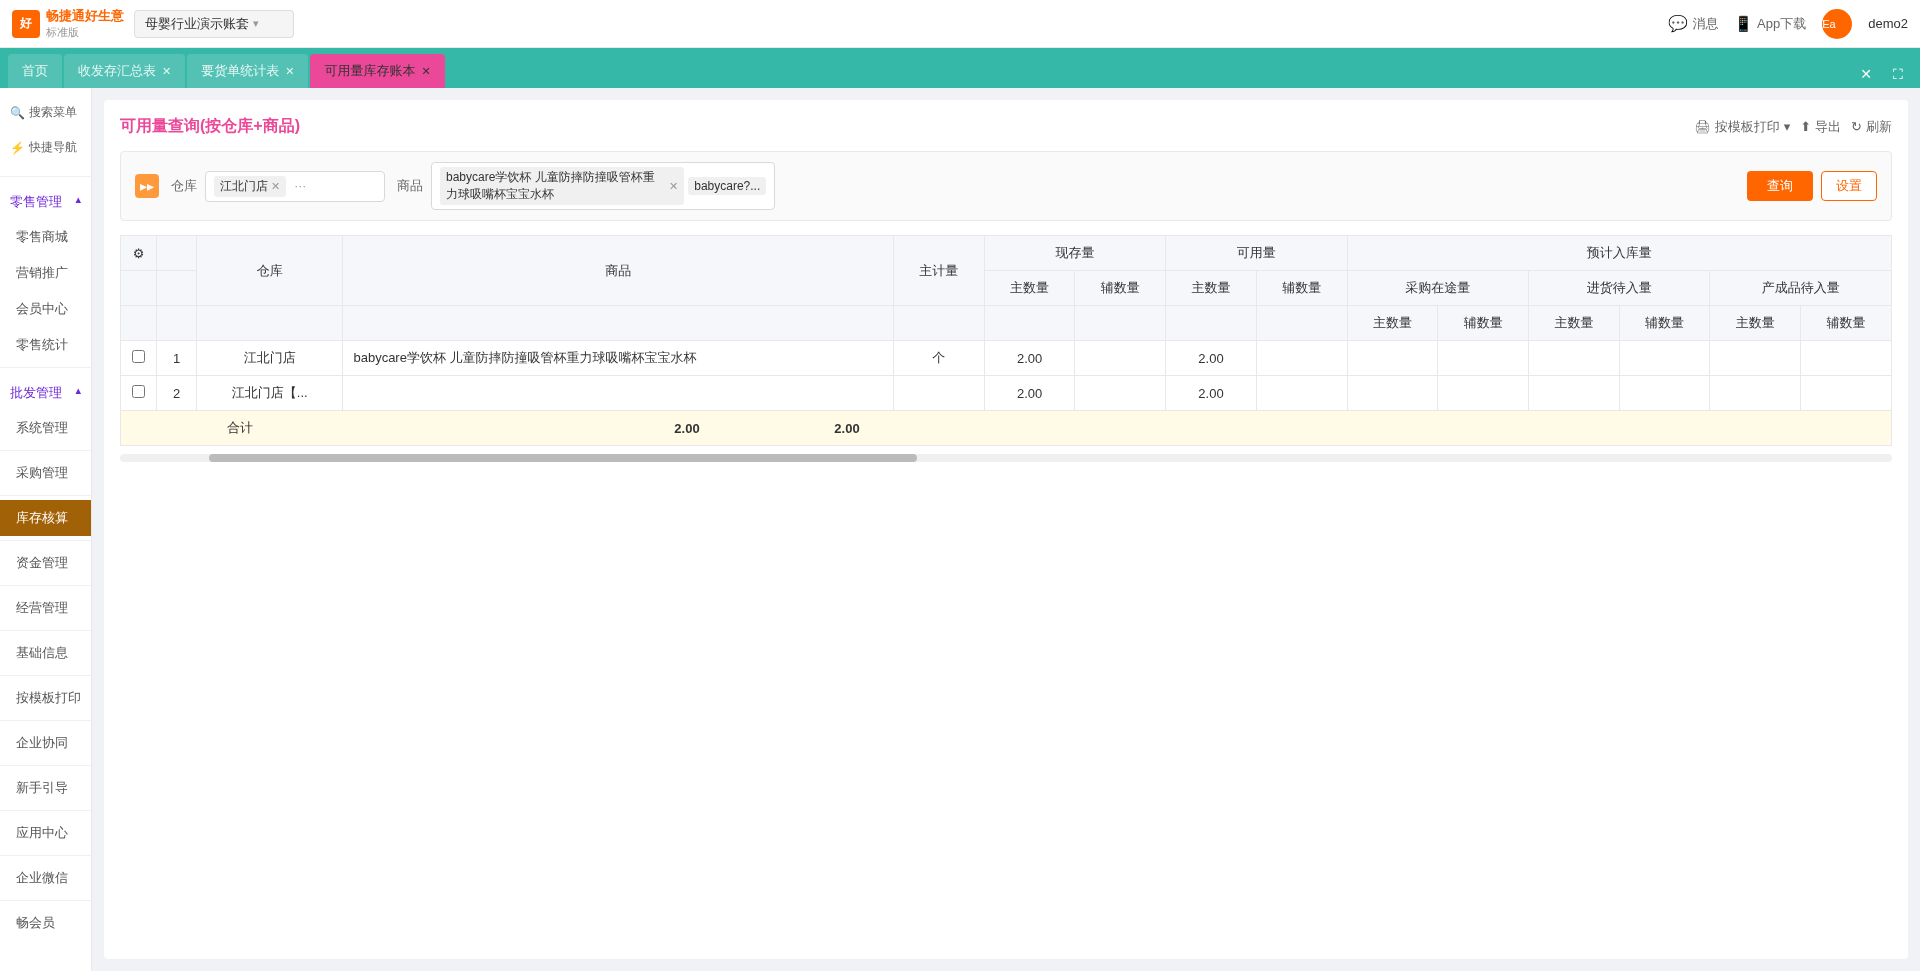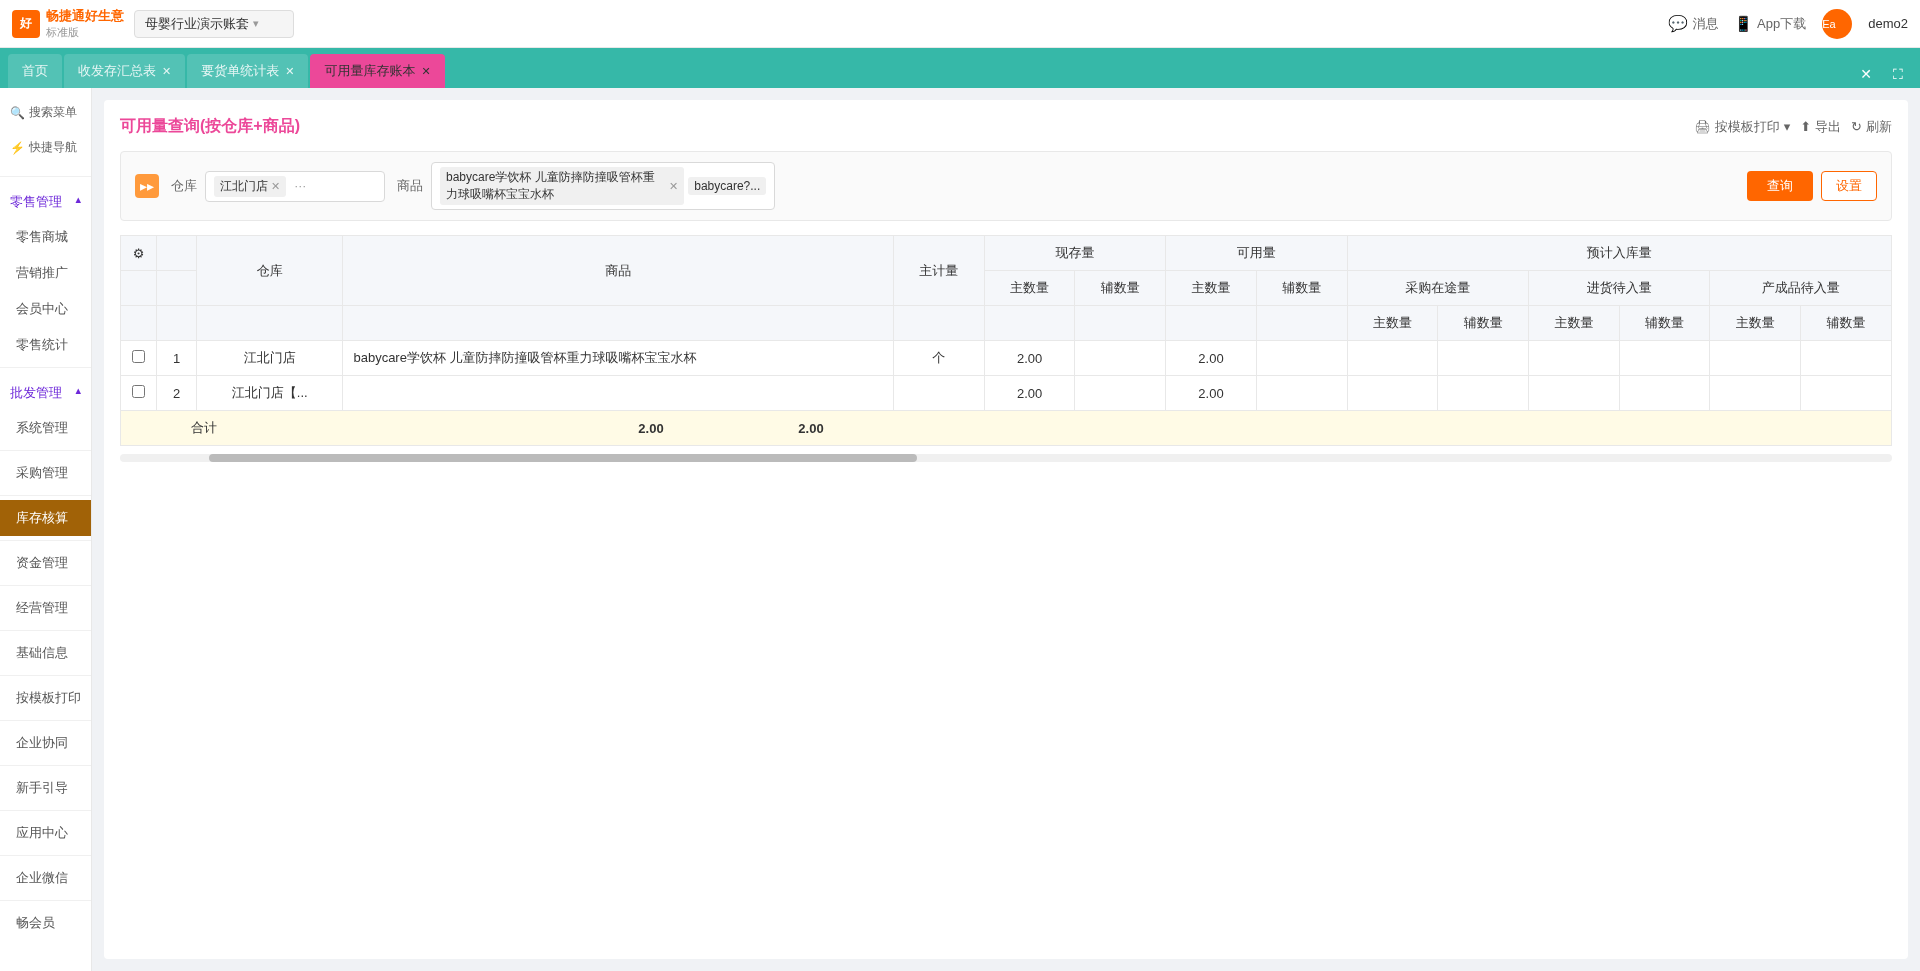--- a/index.html
+++ b/index.html
@@ -409,21 +409,21 @@
       <td></td>
       <td></td>
       <td></td>
       <td></td>
       <td></td>
     </tr>
             </tbody>
         </table>
 
         <div class="table-footer">
-          <span class="footer-label" style="margin-left:60px;">合计</span>
+          <span class="footer-label" style="margin-left:96px;">合计</span>
           <div class="footer-cells">
             <span style="display:inline-block;width:280px;"></span>
             <span style="display:inline-block;width:60px;"></span>
             <span class="footer-cell" style="display:inline-block;width:80px;">2.00</span>
             <span style="display:inline-block;width:80px;"></span>
             <span class="footer-cell" style="display:inline-block;width:80px;">2.00</span>
           </div>
         </div>
 
         <div class="scroll-track">

